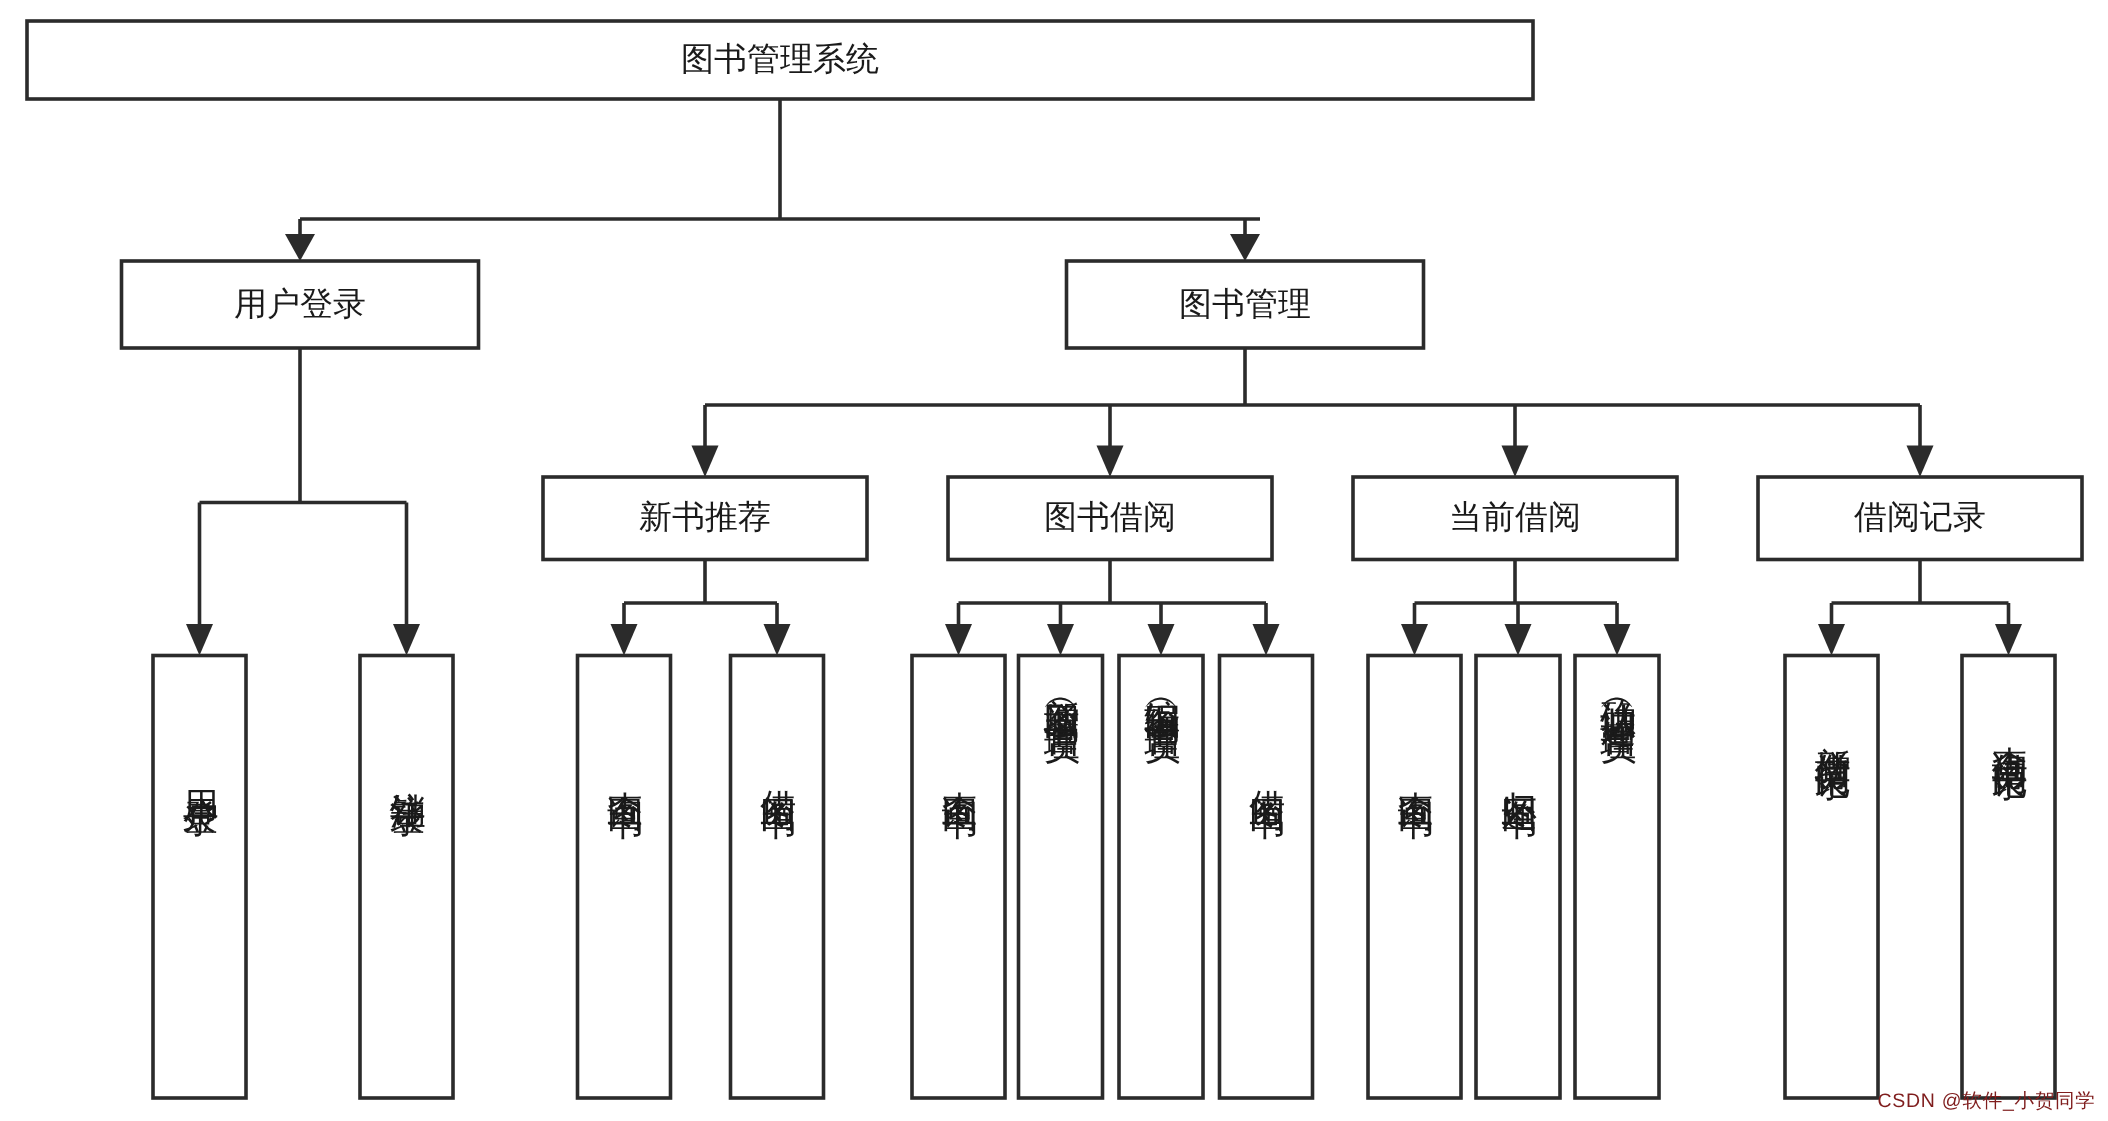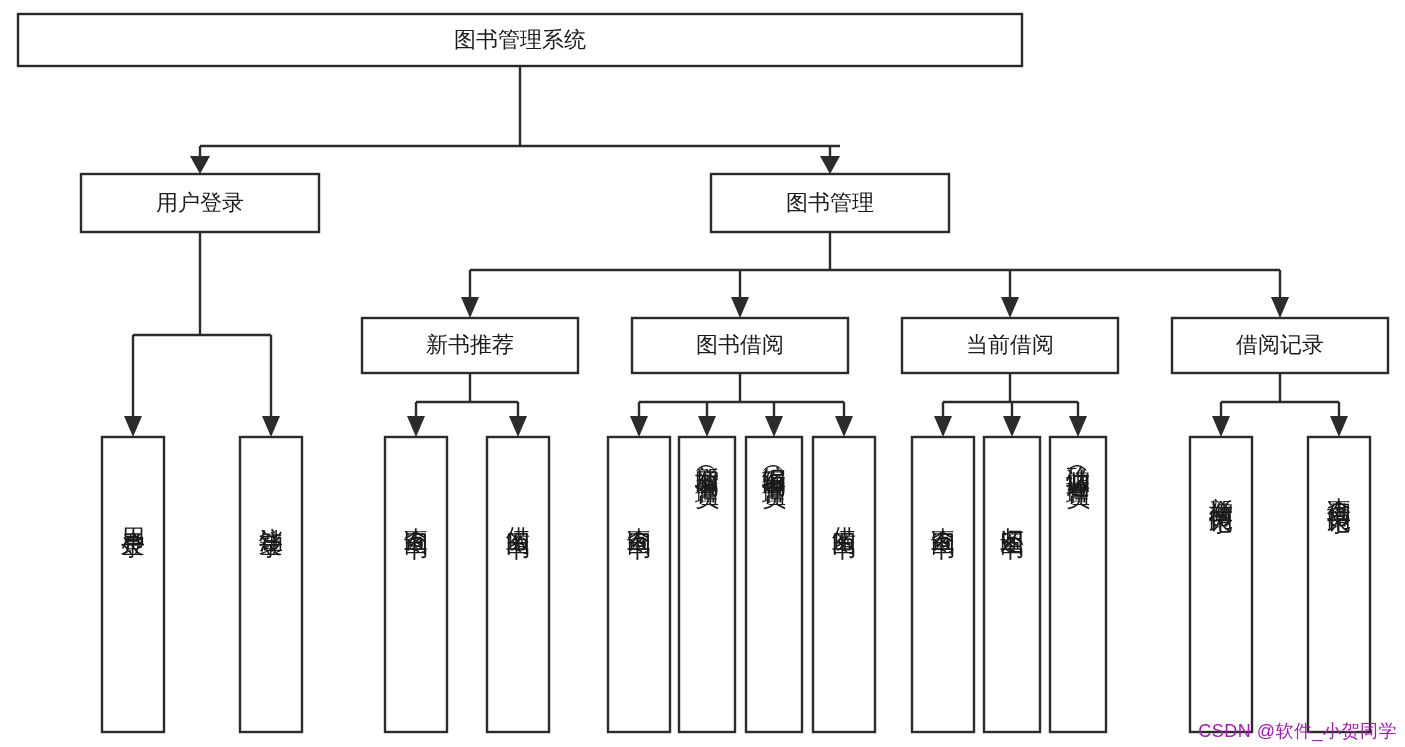--- a/index.html
+++ b/index.html
@@ -60,22 +60,22 @@
     letter-spacing: 3px;
     color: #1a1a1a;
     white-space: nowrap;
     pointer-events: none;
   }
   .watermark {
     position: absolute;
     right: 8px;
     bottom: 4px;
     font-family: "Liberation Sans", "DejaVu Sans", sans-serif;
-    font-size: 18px;
-    color: #a21caf;
+    font-size: 13px;
+    color: #7f1d1d;
     white-space: nowrap;
     letter-spacing: 0.5px;
   }
 </style>
 </head>
 <body>
 
 <div id="diagram-root">
 
   <svg id="tree-svg" viewBox="0 0 1405 747">

